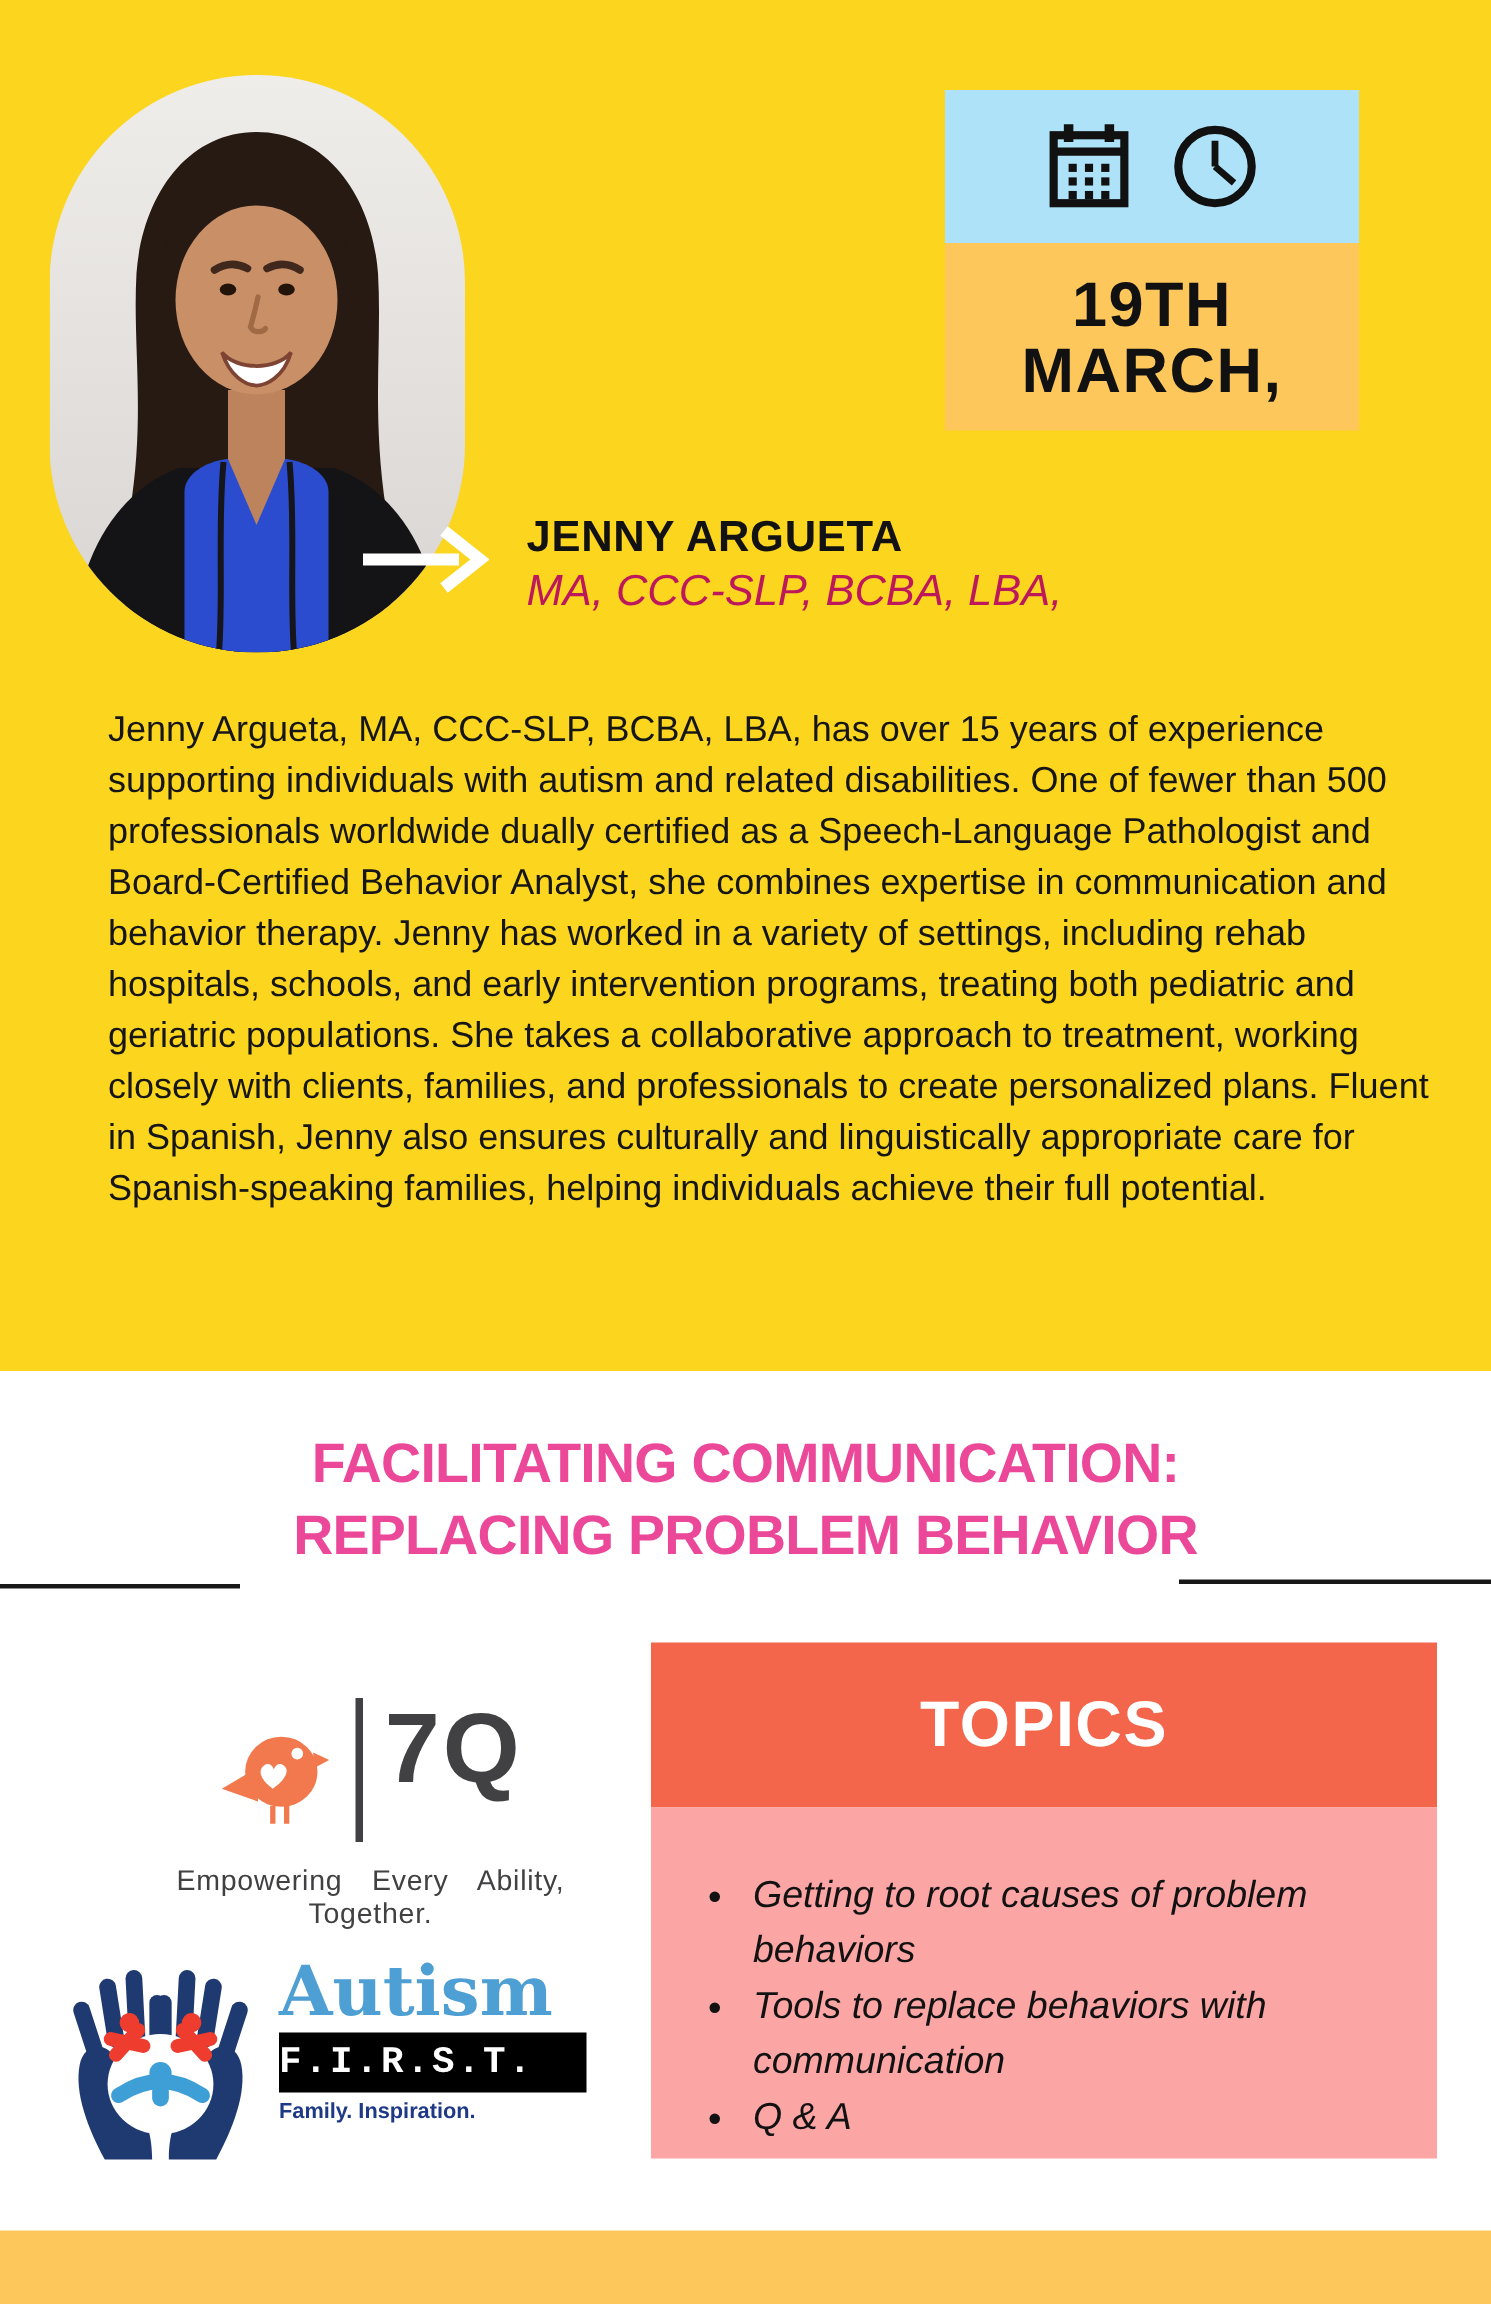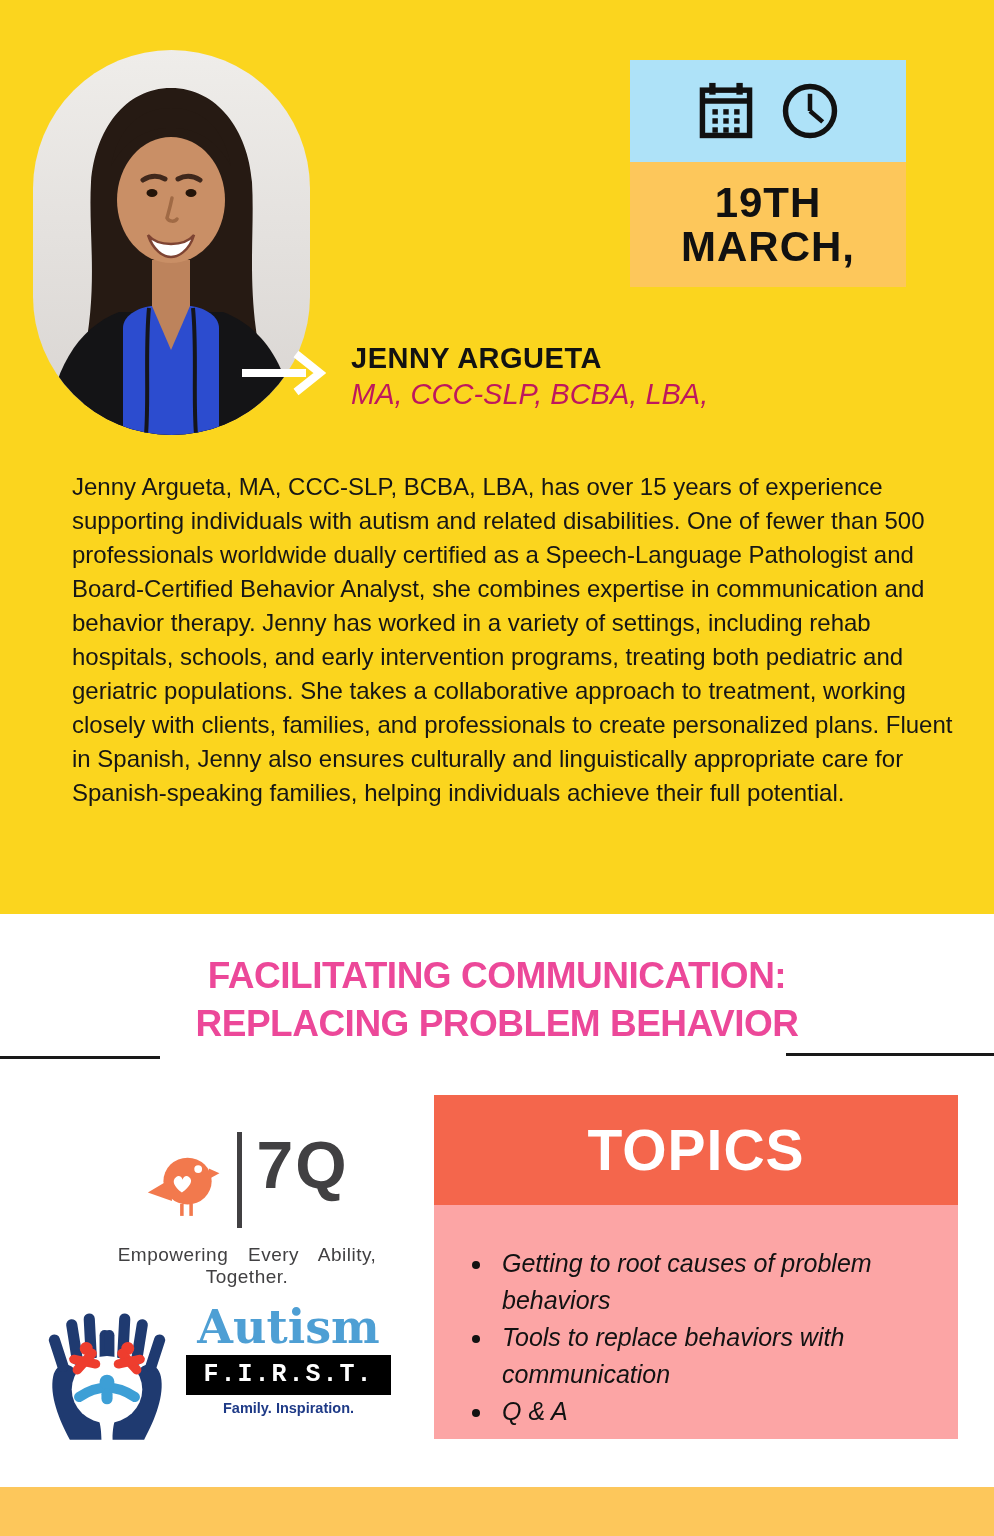--- a/index.html
+++ b/index.html
@@ -34,28 +34,28 @@
 
   
   .sevenq-logo{position:absolute;left:67px;top:1132px;width:360px;text-align:center;}
   .sevenq-row{display:flex;justify-content:center;gap:14px;height:104px;}
   .sevenq-vline{width:5px;height:96px;background:#414042;}
   .sevenq-wordmark{font-size:66px;font-weight:800;color:#414042;letter-spacing:2px;line-height:1;}
   .sevenq-tagline{margin-top:8px;font-size:19px;color:#414042;letter-spacing:.5px;word-spacing:14px;}
 
   
   .autism-first-logo{position:absolute;left:42px;top:1300px;width:360px;display:flex;align-items:flex-start;gap:14px;}
-  .af-text{width:205px;text-align:center;padding-top:3px;}
+  .af-text{width:205px;text-align:left;padding-top:3px;}
   .af-name{font-family:"DejaVu Serif",serif;font-weight:700;font-size:46px;color:#4E9FD4;line-height:48px;}
   .af-acronym{margin-top:4px;background:#000000;color:#fff;font-weight:800;font-size:25px;letter-spacing:2px;padding:5px 0 6px 0;font-family:Liberation Mono, monospace;}
   .af-tagline{margin-top:5px;color:#1E3A87;font-weight:700;font-size:14.5px;line-height:16px;}
 
   
   .topics-panel{position:absolute;left:434px;top:1095px;width:524px;}
-  .topics-header{height:110px;background:#F4664C;color:#fff;font-weight:800;font-size:57px;letter-spacing:1px;display:flex;align-items:center;justify-content:center;}
+  .topics-header{height:110px;background:#F4664C;color:#fff;font-weight:800;font-size:43px;letter-spacing:1px;display:flex;align-items:center;justify-content:center;}
   .topics-body{background:#fca5a5;height:234px;box-sizing:border-box;padding:40px 20px 0 20px;font-style:italic;}
   .topics-body ul{margin:0;padding:0 0 0 40px;}
   .topics-body li{font-size:25px;line-height:37px;color:#121212;padding-left:8px;margin:0;}
 
   .footer-bar{position:absolute;left:0;top:1487px;width:994px;height:49px;background:#FDC75B;}
 </style>
 </head>
 <body>
 
 <div class="flyer">

